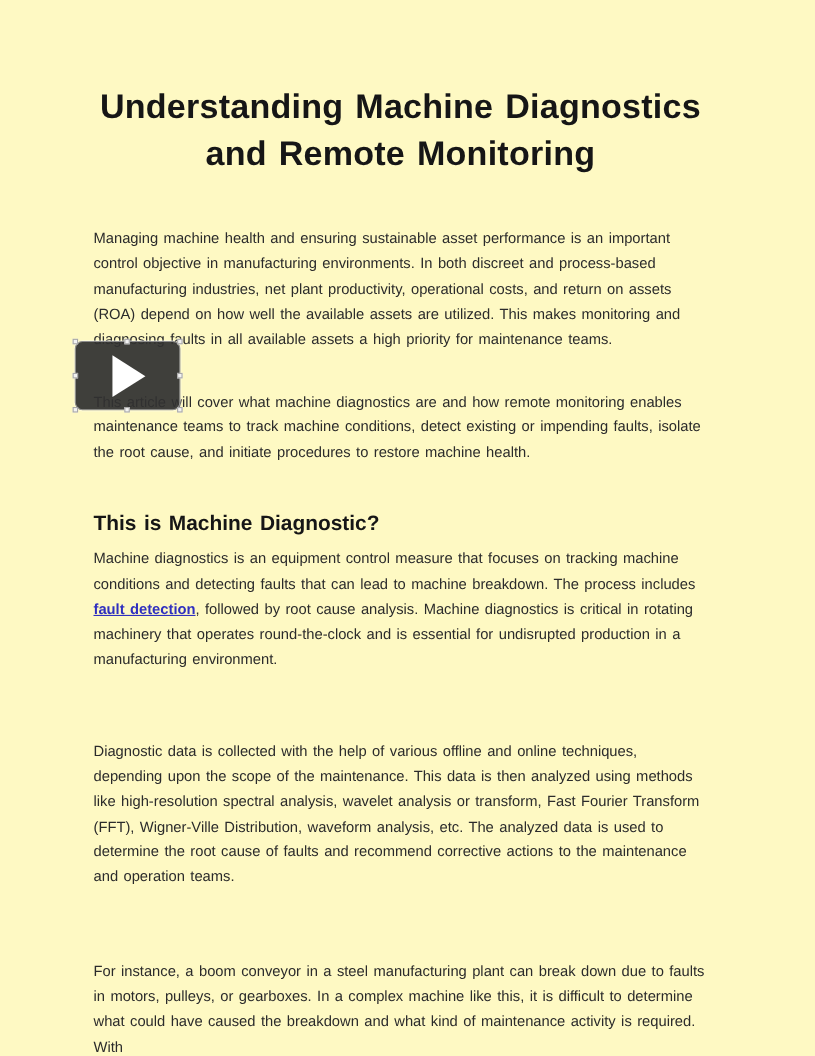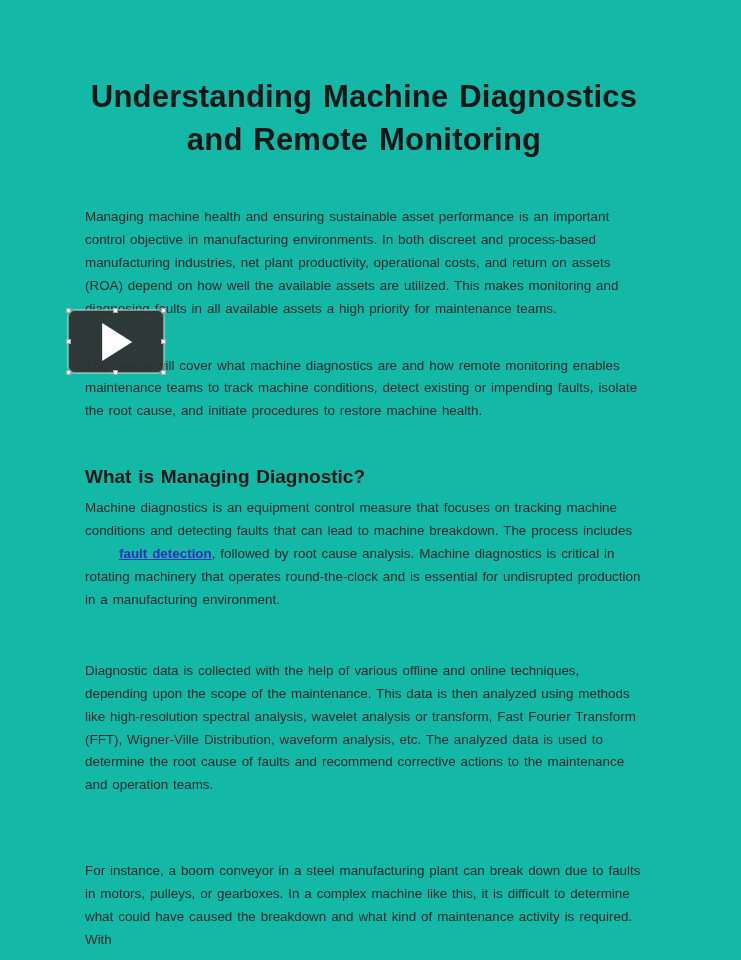--- a/index.html
+++ b/index.html
@@ -15,21 +15,21 @@
     font-family: "Liberation Sans", sans-serif;
     -webkit-font-smoothing: antialiased;
   }
 
   .page {
     position: absolute;
     left: 0;
     top: 0;
     width: 741px;
     height: 960px;
-    background: #14b8a6;
+    background: #fef9c3;
   }
 
   .content {
     position: absolute;
     left: 85px;
     top: 0;
     width: 558px;
   }
 
   
@@ -50,42 +50,41 @@
     margin: 0;
     font-size: 13.4px;
     line-height: 22.9px;
     color: #2b2b2b;
     text-align: left;
     word-spacing: 1.2px;
   }
 
   .para.p1 { margin-top: 45px; }
   .para.p2 { margin-top: 34px; }
-  .para.p4 { margin-top: 48px; }
+  .para.p4 { margin-top: 60px; }
   .para.p5 { margin-top: 63px; }
 
   
   .section-heading {
     margin: 0;
     padding-top: 42px;
     padding-bottom: 8px;
     font-size: 19px;
     line-height: 24px;
     font-weight: bold;
     color: #161616;
     word-spacing: 1.5px;
   }
 
   
   .inline-link {
     color: #2f2fbf;
     font-weight: bold;
     text-decoration: underline;
     cursor: pointer;
-    margin-left: 34px;
   }
 
   
   .video-overlay {
     position: absolute;
     left: 68px;
     top: 310px;
     width: 96px;
     height: 63px;
     box-sizing: border-box;
@@ -133,21 +132,21 @@
 
     <h1 class="doc-title">
       <span>Understanding Machine</span>
       <span>Diagnostics and Remote Monitoring</span>
     </h1>
 
     <p class="para p1">Managing machine health and ensuring sustainable asset performance is an important control objective in manufacturing environments. In both discreet and process-based manufacturing industries, net plant productivity, operational costs, and return on assets (ROA) depend on how well the available assets are utilized. This makes monitoring and diagnosing faults in all available assets a high priority for maintenance teams.</p>
 
     <p class="para p2">This article will cover what machine diagnostics are and how remote monitoring enables maintenance teams to track machine conditions, detect existing or impending faults, isolate the root cause, and initiate procedures to restore machine health.</p>
 
-    <h2 class="section-heading">What is Managing Diagnostic?</h2>
+    <h2 class="section-heading">This is Machine Diagnostic?</h2>
 
     <p class="para"><span>Machine diagnostics is an equipment control measure that focuses on tracking machine conditions and detecting faults that can lead to machine breakdown. The process includes </span><a class="inline-link">fault detection</a><span>, followed by root cause analysis. Machine diagnostics is critical in rotating machinery that operates round-the-clock and is essential for undisrupted production in a manufacturing environment.</span></p>
 
     <p class="para p4">Diagnostic data is collected with the help of various offline and online techniques, depending upon the scope of the maintenance. This data is then analyzed using methods like high-resolution spectral analysis, wavelet analysis or transform, Fast Fourier Transform (FFT), Wigner-Ville Distribution, waveform analysis, etc. The analyzed data is used to determine the root cause of faults and recommend corrective actions to the maintenance and operation teams.</p>
 
     <p class="para p5">For instance, a boom conveyor in a steel manufacturing plant can break down due to faults in motors, pulleys, or gearboxes. In a complex machine like this, it is difficult to determine what could have caused the breakdown and what kind of maintenance activity is required. With</p>
 
   </div>
 
   <div class="video-overlay">

